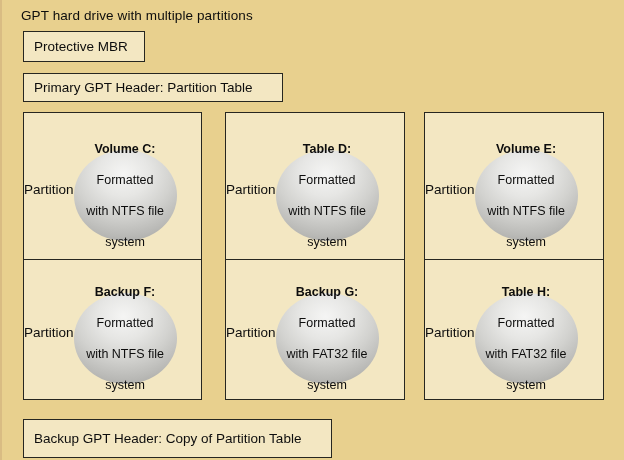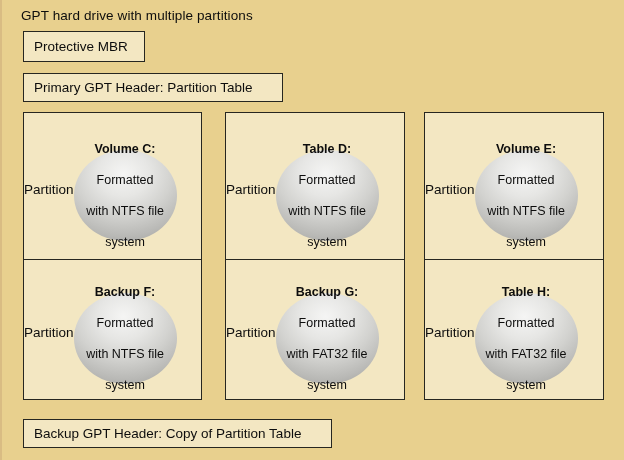--- a/index.html
+++ b/index.html
@@ -32,21 +32,21 @@
     position:absolute;
     background:var(--panel);
     border:1px solid var(--border);
     display:flex;
     align-items:center;
     padding-left:10px;
     font-size:13.5px;
   }
   .box-mbr{left:21px;top:31px;width:122px;height:31px;}
   .box-primary{left:21px;top:73px;width:260px;height:29px;}
-  .box-backup{left:21px;top:419px;width:309px;height:29px;}
+  .box-backup{left:21px;top:419px;width:309px;height:39px;}
   .pcol{
     position:absolute;
     top:112px;
     width:179px;height:288px;
     background:var(--panel);
     border:1.5px solid var(--border);
     display:flex;flex-direction:column;
   }
   .pcol-1{left:21px;}
   .pcol-2{left:223px;width:180px;}

